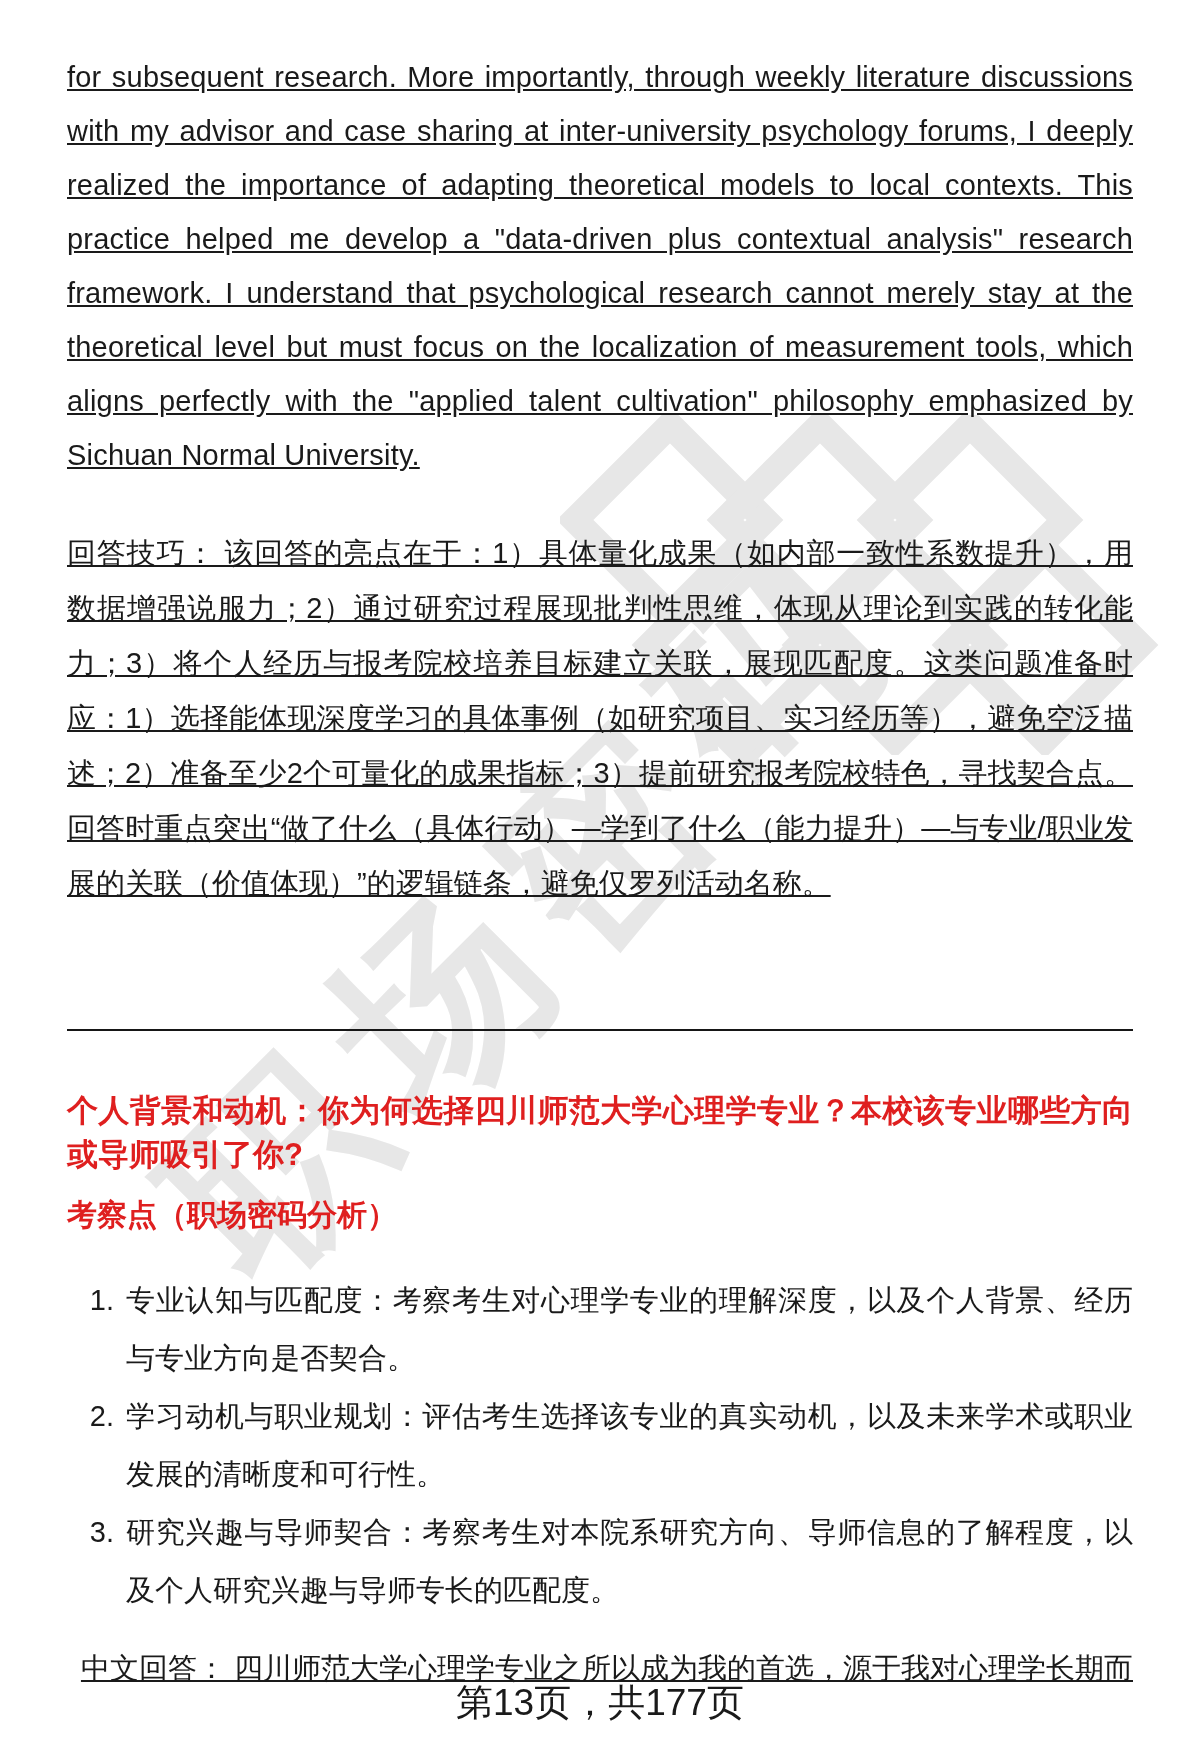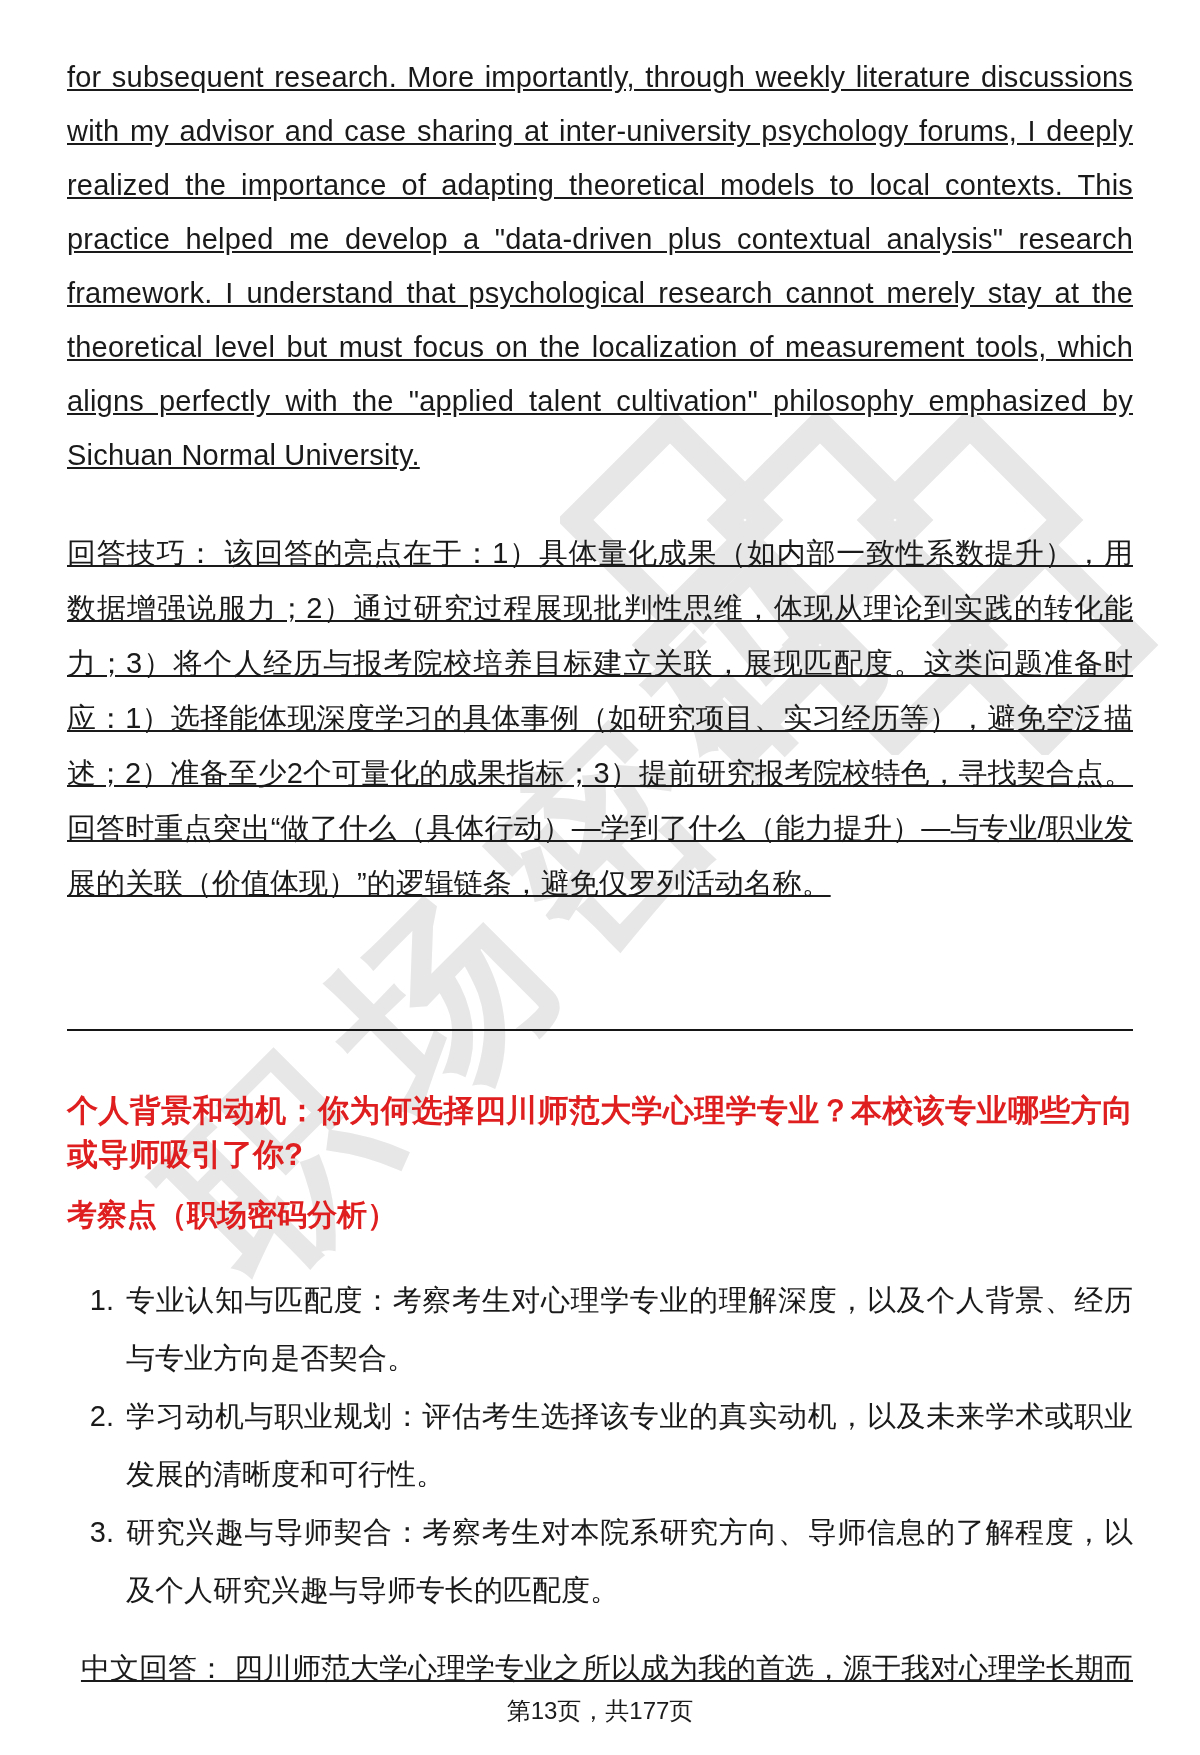--- a/index.html
+++ b/index.html
@@ -68,23 +68,23 @@
   .points li{
     text-align:justify;
     padding-left:4px;
   }
   .answer{
     margin-top:32px;
     line-height:34px;
     white-space:nowrap;overflow:hidden;
   }
   .footer{
-    margin-top:10px;
+    margin-top:2px;
     text-align:center;
-    font-size:24px;line-height:32px;
+    font-size:37px;line-height:32px;
     color:var(--text-color);
   }
 </style>
 </head>
 <body>
 
 <div class="page">
 
   <div class="watermark" aria-hidden="true">
     <div class="wm-text">职场密码</div>

